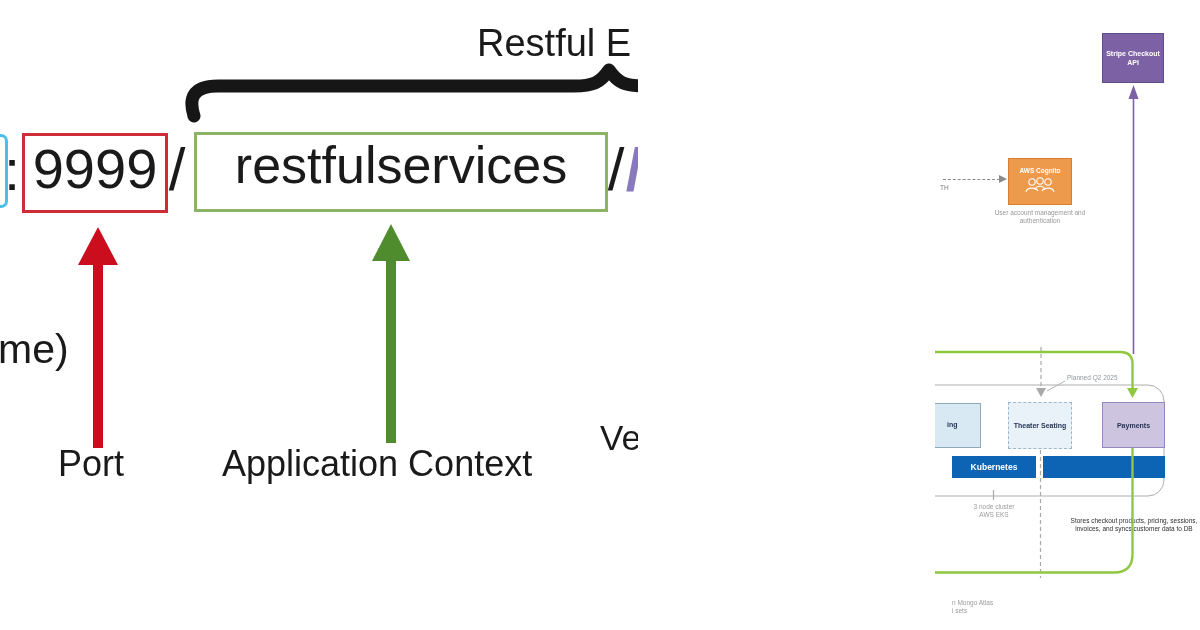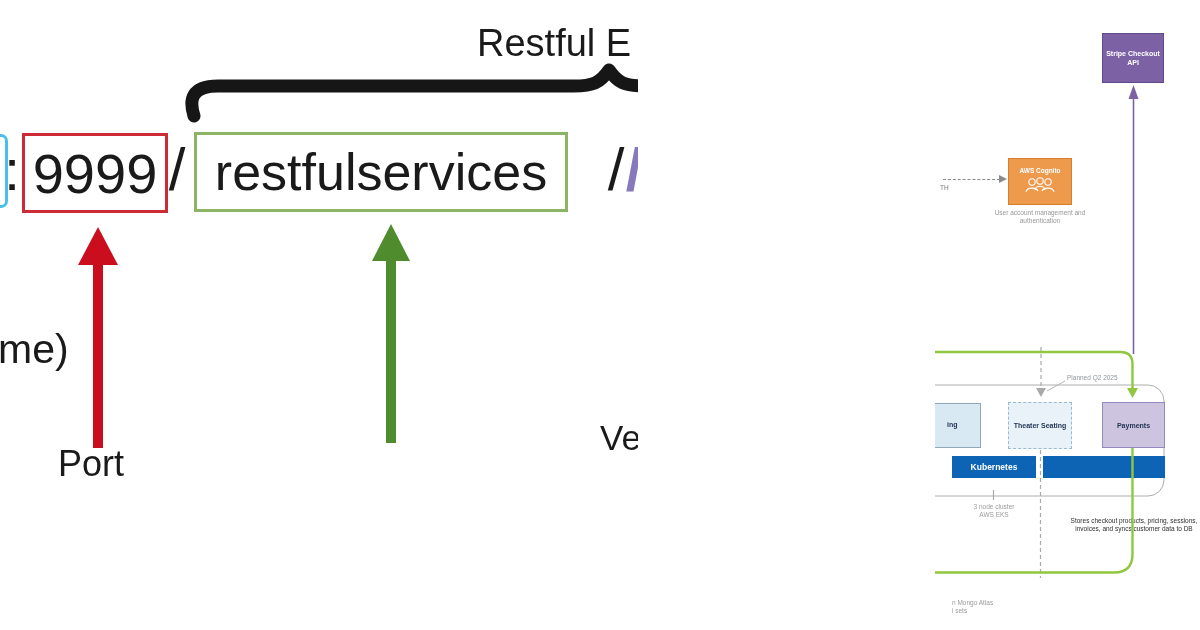--- a/index.html
+++ b/index.html
@@ -6,27 +6,27 @@
   body{
     width:1200px;height:630px;position:relative;overflow:hidden;
     background:#ffffff;font-family:"Liberation Sans", sans-serif;
   }
   
   #left-diagram{
     position:absolute;left:0;top:0;width:638px;height:630px;overflow:hidden;
     filter:blur(0.5px);color:#1a1a1a;
   }
   .abs{position:absolute;}
-  .urlbox{display:flex;align-items:center;justify-content:center;box-sizing:border-box;}
+  .urlbox{display:flex;justify-content:center;box-sizing:border-box;}
   #host-sliver{left:-16px;top:134px;width:24px;height:74px;border:3px solid #4ac0e8;border-radius:7px;}
   #url-colon{left:2px;top:128px;width:20px;height:84px;font-size:58px;text-align:center;line-height:84px;}
   #port-box{left:22px;top:133px;width:146px;height:80px;border:3px solid #cd2b35;}
   #port-box span{font-size:56px;}
   #slash-a{left:160px;top:126px;width:34px;height:88px;font-size:60px;text-align:center;line-height:88px;}
-  #context-box{left:194px;top:132px;width:374px;height:80px;border:3px solid #8cb464;}
+  #context-box{left:194px;top:132px;width:414px;height:80px;border:3px solid #8cb464;}
   #context-box span{font-size:52px;}
   #slash-b{left:602px;top:126px;width:28px;height:88px;font-size:60px;text-align:center;line-height:88px;}
   #slash-version{left:620px;top:126px;width:28px;height:88px;font-size:60px;text-align:center;line-height:88px;color:#8878bc;font-weight:bold;}
   #restful-label{left:477px;top:22px;font-size:38px;white-space:nowrap;}
   #hostname-frag{left:-2px;top:326px;font-size:41px;}
   #port-label{left:58px;top:443px;font-size:36px;}
   #context-label{left:222px;top:443px;font-size:36px;white-space:nowrap;}
   #version-frag{left:600px;top:418px;font-size:35px;}
   
   #right-diagram{
@@ -77,20 +77,21 @@
   <div class="abs urlbox" id="context-box">
     <span>restfulservices</span>
   </div>
 
   <div class="abs" id="slash-b">/</div>
   <div class="abs" id="slash-version">/</div>
 
   <div class="abs" id="restful-label">Restful E</div>
   <div class="abs" id="hostname-frag">me)</div>
   <div class="abs" id="port-label">Port</div>
+  <div class="abs" id="context-label">Application Context</div>
   <div class="abs" id="version-frag">Ve</div>
 
   <svg width="638" height="630" viewBox="0 0 638 630">
 
     <path d="M 194 116 C 189 100 191 86 218 86 L 574 86 C 593 86 600 83 609 70 C 618 83 625 86 644 86 L 660 86" fill="none" stroke="#161616" stroke-width="13" stroke-linecap="round" stroke-linejoin="round"></path>
 
     <line x1="98" y1="448" x2="98" y2="260" stroke="#cb0e1e" stroke-width="10"></line>
     <polygon points="78,265 118,265 98,227" fill="#cb0e1e"></polygon>
 
     <line x1="391" y1="443" x2="391" y2="257" stroke="#4e8c2d" stroke-width="10"></line>

